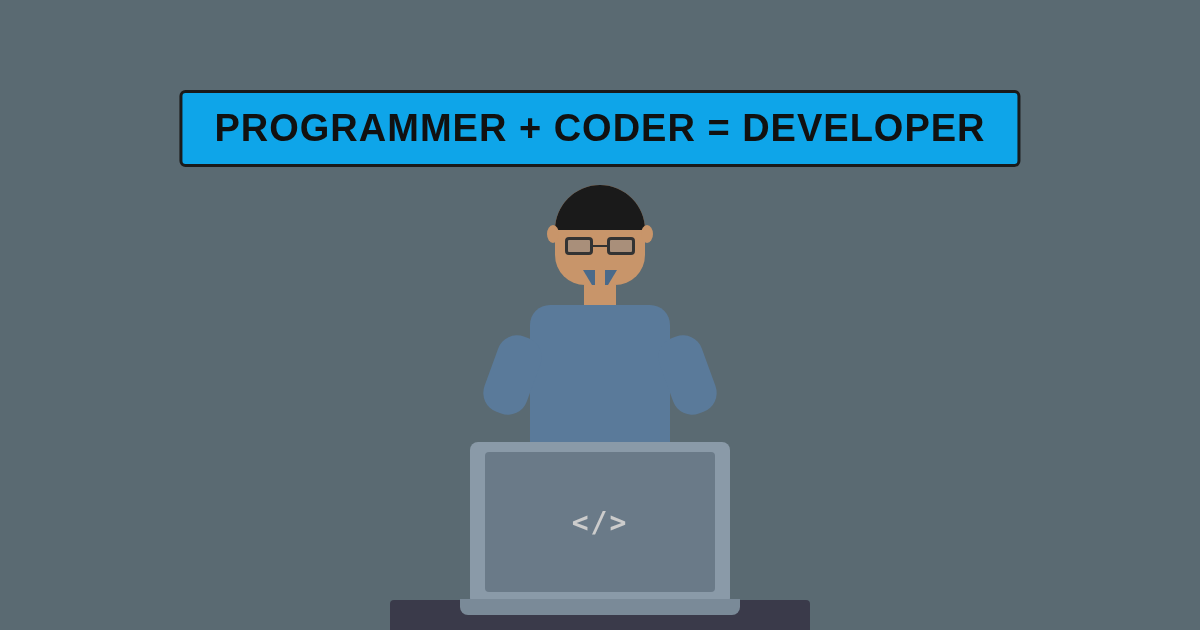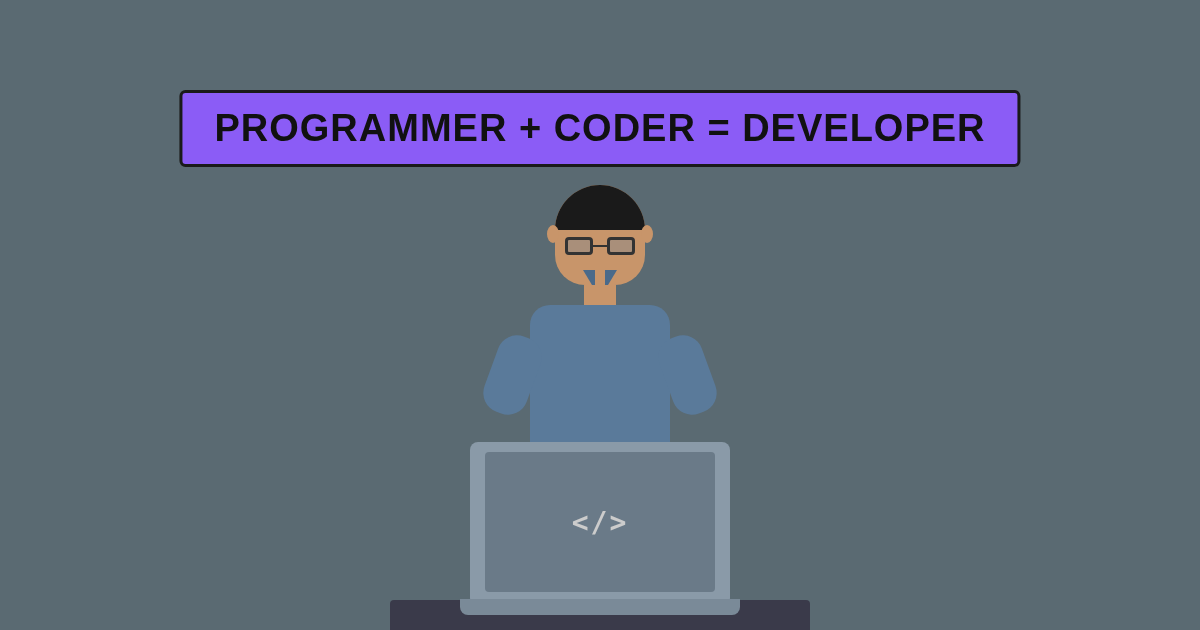--- a/index.html
+++ b/index.html
@@ -46,21 +46,21 @@
       font-size: 13.5px;
       line-height: 1.65;
       font-family: 'Courier New', monospace;
     }
 
     .banner {
       position: absolute;
       top: 90px;
       left: 50%;
       transform: translateX(-50%);
-      background: #8b5cf6;
+      background: #0ea5e9;
       border: 3px solid #1a1a1a;
       border-radius: 6px;
       padding: 14px 32px;
       z-index: 10;
       white-space: nowrap;
     }
 
     .banner-text {
       font-family: Arial Black, Arial, sans-serif;
       font-weight: 900;

